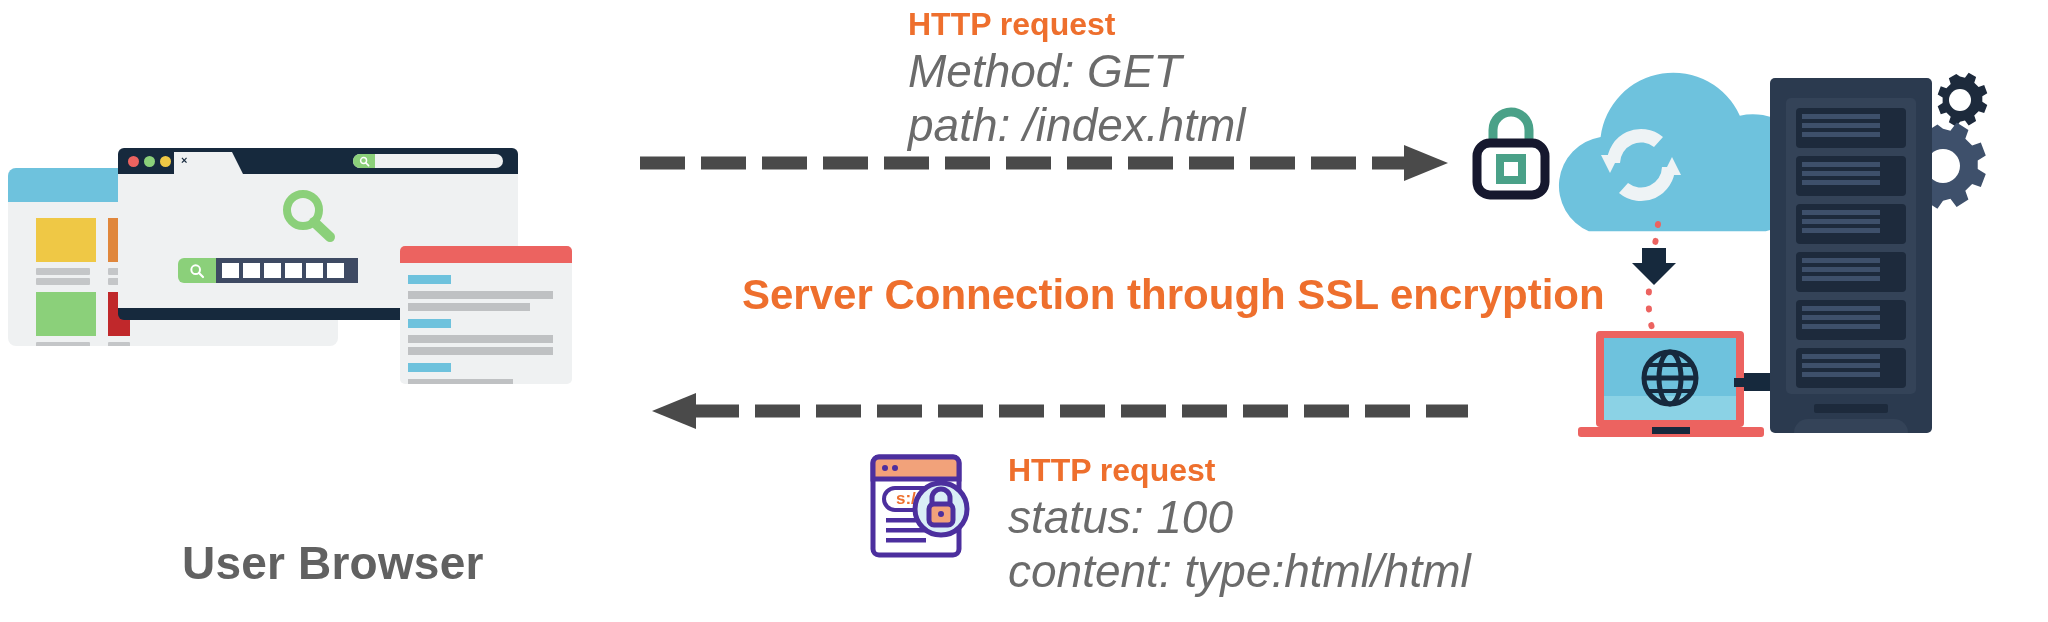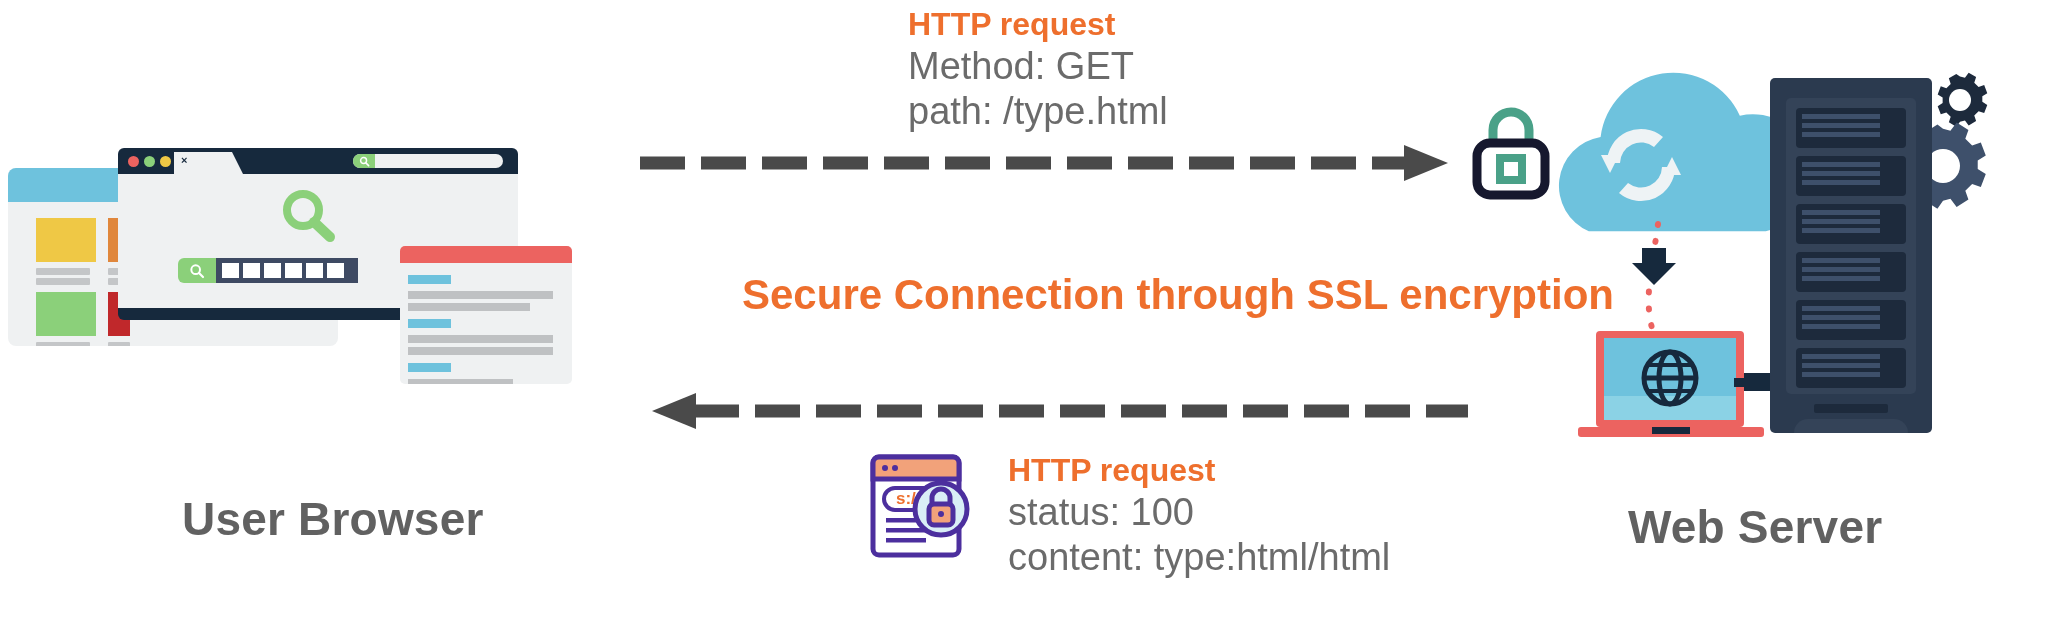--- a/index.html
+++ b/index.html
@@ -7,23 +7,23 @@
     width:2048px;height:622px;
     background:#ffffff;
     font-family:"Liberation Sans", sans-serif;
     overflow:hidden;
   }
   #stage{position:relative;width:2048px;height:622px;overflow:hidden;}
 
   
   .txtblock{position:absolute;white-space:nowrap;}
   .t-orange{color:#ee6f2d;font-size:32px;font-weight:600;line-height:1.18;}
-  .t-gray{color:#6b6b6b;font-size:38px;font-weight:400;line-height:1.18;}
+  .t-gray{color:#6b6b6b;font-size:46px;font-weight:400;line-height:1.18;font-style:italic;}
   .t-ssl{color:#ee6f2d;font-size:42px;font-weight:600;line-height:1.1;white-space:nowrap;}
-  .node-label{position:absolute;color:#616161;font-size:46px;font-weight:700;letter-spacing:.2px;white-space:nowrap;}
+  .node-label{position:absolute;color:#616161;font-size:46px;font-weight:700;letter-spacing:.2px;white-space:nowrap;margin-top:44px;}
 
   
   .arrow{position:absolute;}
 
   
   .illus{position:absolute;}
 
   .card-back{
     position:absolute;left:8px;top:168px;width:330px;height:178px;
     background:#eff1f2;border-radius:8px;overflow:hidden;
@@ -171,39 +171,39 @@
       <div class="cf-line" style="top:133px;width:105px;"></div>
 
     </div>
   </div>
 
   <div class="node-label" style="left:182px;top:492px;">User Browser</div>
 
   <div class="txtblock" style="left:908px;top:6px;">
     <div class="t-orange">HTTP request</div>
     <div class="t-gray">Method: GET</div>
-    <div class="t-gray">path: /type.html</div>
+    <div class="t-gray">path: /index.html</div>
   </div>
 
   <div class="arrow" style="left:636px;top:140px;">
     <svg width="830" height="46" viewBox="0 0 830 46">
       <line x1="4" y1="23" x2="770" y2="23" stroke="#4a4a4a" stroke-width="13" stroke-dasharray="45 16"></line>
       <polygon points="768,5 812,23 768,41" fill="#4a4a4a"></polygon>
     </svg>
   </div>
 
   <div class="padlock">
     <svg width="86" height="100" viewBox="0 0 86 100">
       <path d="M25 45 V30 a18 18 0 0 1 36 0 V45" fill="none" stroke="#4aa188" stroke-width="9"></path>
       <rect x="9" y="43" width="68" height="52" rx="13" fill="#ffffff" stroke="#16182e" stroke-width="9"></rect>
       <rect x="32" y="58" width="22" height="22" fill="none" stroke="#4aa188" stroke-width="8"></rect>
     </svg>
   </div>
 
-  <div class="txtblock t-ssl" style="left:742px;top:272px;">Secure Connection through SSL encryption</div>
+  <div class="txtblock t-ssl" style="left:742px;top:272px;">Server Connection through SSL encryption</div>
 
   <div class="arrow" style="left:640px;top:388px;">
     <svg width="840" height="46" viewBox="0 0 840 46">
       <polygon points="56,5 12,23 56,41" fill="#4a4a4a"></polygon>
       <line x1="54" y1="23" x2="828" y2="23" stroke="#4a4a4a" stroke-width="13" stroke-dasharray="45 16"></line>
     </svg>
   </div>
 
   <div class="httpsdoc">
     <svg width="104" height="112" viewBox="0 0 104 112">
@@ -308,15 +308,14 @@
           <rect x="254" y="326" width="78" height="5"></rect>
             <rect x="254" y="335" width="78" height="5"></rect>
             <rect x="254" y="344" width="78" height="5"></rect>
         </g>
         <rect x="266" y="376" width="74" height="9" rx="2" fill="#1d2a3c"></rect>
         <path d="M246 405 a14 14 0 0 1 14 -14 h86 a14 14 0 0 1 14 14 Z" fill="#344358"></path>
       </g>
     </svg>
   </div>
 
-  <div class="node-label" style="left:1628px;top:500px;">Web Server</div>
 
 </div>
 
 </body></html>

